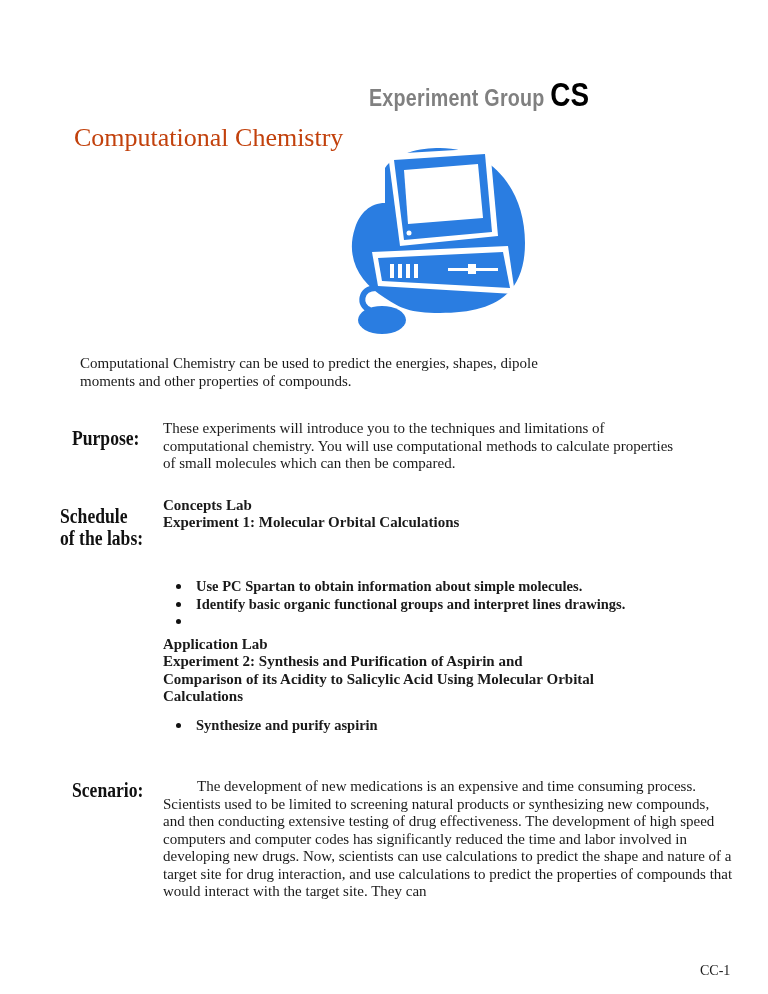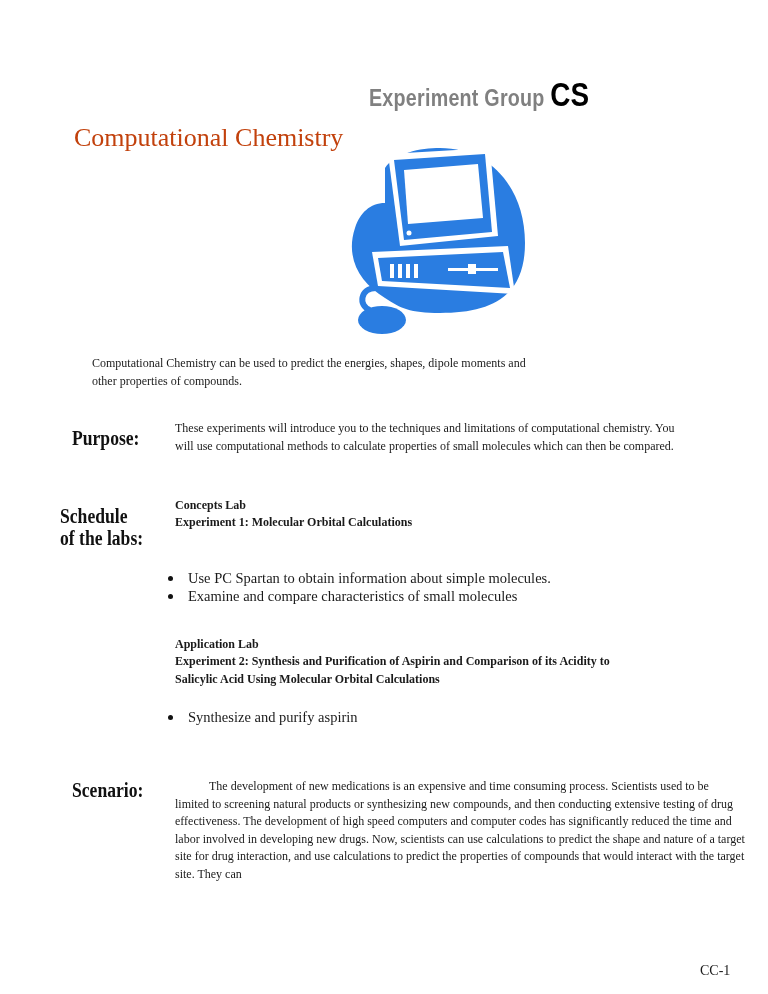--- a/index.html
+++ b/index.html
@@ -21,23 +21,23 @@
       left: 74px; top: 123px; font-size: 26px; color: #c2410c; white-space: nowrap;
     }
     .clipart { left: 340px; top: 148px; width: 190px; height: 198px; }
     .intro {
       left: 80px; top: 355px; font-size: 14.5px; line-height: 18px; width: 460px;
     }
     .side-label {
       font-family: "Liberation Serif", serif; font-weight: bold; color: #111;
       font-size: 20px; line-height: 22px; transform: scaleX(0.88); transform-origin: left top;
     }
-    .body-text { font-size: 12px; line-height: 17.5px; color: #1a1a1a; margin-left: 12px; }
+    .body-text { font-size: 15px; line-height: 17.5px; color: #1a1a1a; }
     .bold { font-weight: bold; }
-    ul.bullets { margin: 4px; padding: 0; list-style: none; }
+    ul.bullets { margin: 12px; padding: 0; list-style: none; font-weight: bold; }
     ul.bullets li { position: relative; padding-left: 24px; font-size: 14.5px; line-height: 17.5px; }
     ul.bullets li .dot {
       position: absolute; left: 4px; top: 6px; width: 5px; height: 5px; border-radius: 50%; background: #111;
     }
     .page-num { left: 700px; top: 963px; font-size: 14px; }
   </style>
 </head>
 <body>
 
 <div class="abs group-title">
@@ -78,21 +78,22 @@
 <div class="abs side-label" style="left:60px; top:505px;">
   <div>Schedule</div>
   <div>of the labs:</div>
 </div>
 
 <div class="abs body-text bold" style="left:163px; top:497px;">Concepts Lab</div>
 <div class="abs body-text bold" style="left:163px; top:514px;text-align:right;">Experiment 1: Molecular Orbital Calculations</div>
 
 <ul class="abs bullets" style="left:160px; top:566px; width:560px;">
   <li><span class="dot"></span><span>Use PC Spartan to obtain information about simple molecules.</span></li>
-  <li><span class="dot"></span><span>Examine and compare characteristics of small molecules</span></li>
+  <li><span class="dot"></span><span>Identify basic organic functional groups and interpret lines drawings.</span></li>
+  <li><span class="dot"></span></li>
 </ul>
 
 <div class="abs body-text bold" style="left:163px; top:636px;">Application Lab</div>
 <div class="abs body-text bold" style="left:163px; top:653px; width:440px;">Experiment 2: Synthesis and Purification of Aspirin and Comparison of its Acidity to Salicylic Acid Using Molecular Orbital Calculations</div>
 
 <ul class="abs bullets" style="left:160px; top:705px; width:500px;">
   <li><span class="dot"></span><span>Synthesize and purify aspirin</span></li>
 </ul>
 
 <div class="abs side-label" style="left:72px; top:779px;">Scenario:</div>

